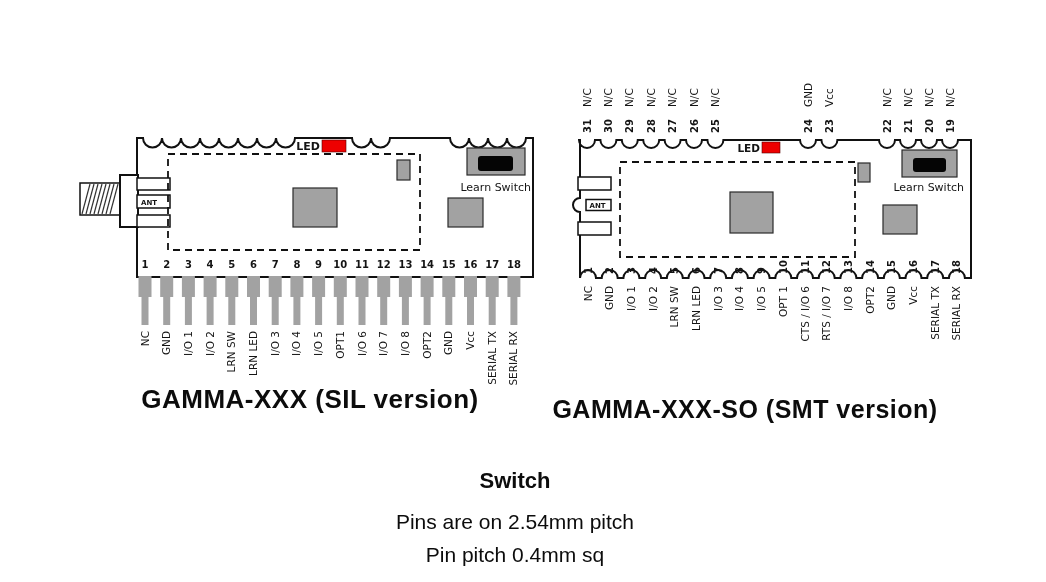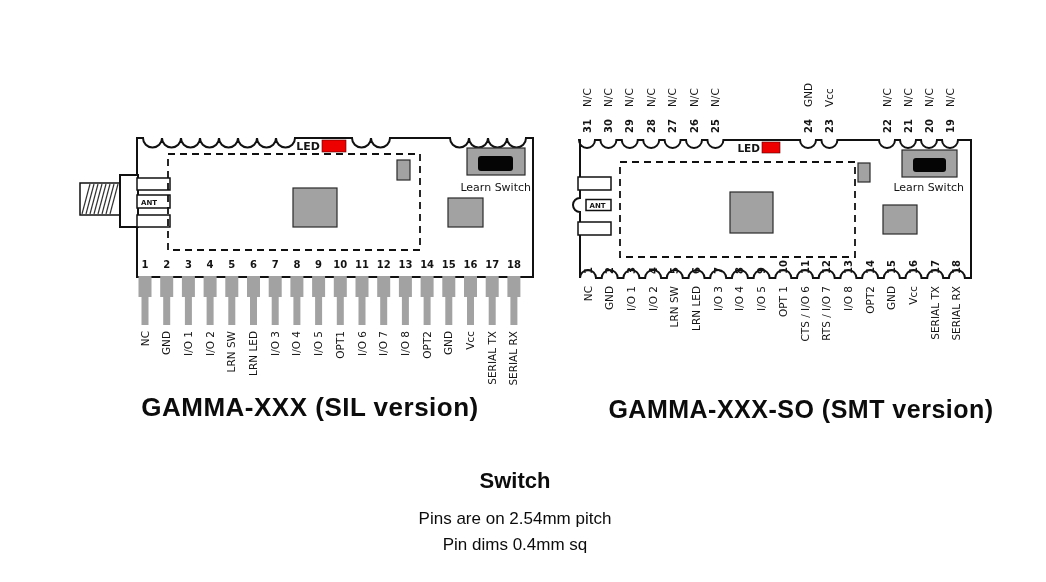--- a/index.html
+++ b/index.html
@@ -4,26 +4,26 @@
 <style>
   html,body{margin:0;padding:0;background:#fff;}
   .canvas{position:relative;width:1046px;height:582px;background:#ffffff;overflow:hidden;
           font-family:"DejaVu Sans",sans-serif;color:#111;}
   svg{position:absolute;overflow:visible;}
   #svg-sil{left:75px;top:130px;}
   #svg-smt{left:570px;top:65px;}
   .module-title{position:absolute;text-align:center;
       font-family:"Liberation Sans",sans-serif;font-weight:bold;color:#0c0c0c;
       letter-spacing:0.5px;}
-  #title-sil{left:75px;top:392px;width:470px;font-size:26px;}
-  #title-smt{left:596px;top:395px;width:410px;font-size:25px;}
+  #title-sil{left:75px;top:384px;width:470px;font-size:26px;}
+  #title-smt{left:540px;top:395px;width:410px;font-size:25px;}
   .notes-block{position:absolute;left:315px;top:468px;width:400px;text-align:center;
       font-family:"Liberation Sans",sans-serif;color:#0c0c0c;}
   .notes-heading{font-size:22px;font-weight:bold;margin:0 0 12px 0;}
-  .notes-line{font-size:17px;line-height:1.55;}
+  .notes-line{font-size:21px;line-height:1.55;}
   text{fill:#141414;}
   .outline{fill:#ffffff;stroke:#111111;stroke-width:2;}
   .dashedbox{fill:none;stroke:#111111;stroke-width:1.8;stroke-dasharray:7 5;}
   .chip{fill:#a2a2a2;stroke:#2a2a2a;stroke-width:1.2;}
   .whitepart{fill:#ffffff;stroke:#111111;stroke-width:1.5;}
   .pinlabel{font-size:10.5px;}
   .pinnum{font-size:10px;font-weight:bold;}
   .smalltag{font-size:7px;font-weight:bold;}
   .complabel{font-size:11px;}
   .ledlabel{font-size:11px;font-weight:bold;}
@@ -334,15 +334,15 @@
         </g>
       </g>
   </svg>
 
   <div id="title-sil" class="module-title">GAMMA-XXX (SIL version)</div>
   <div id="title-smt" class="module-title">GAMMA-XXX-SO (SMT version)</div>
 
   <div class="notes-block">
     <div class="notes-heading">Switch</div>
     <div class="notes-line">Pins are on 2.54mm pitch</div>
-    <div class="notes-line">Pin dims 0.4mm sq</div>
+    <div class="notes-line">Pin pitch 0.4mm sq</div>
   </div>
 </div>
 
 </body></html>

